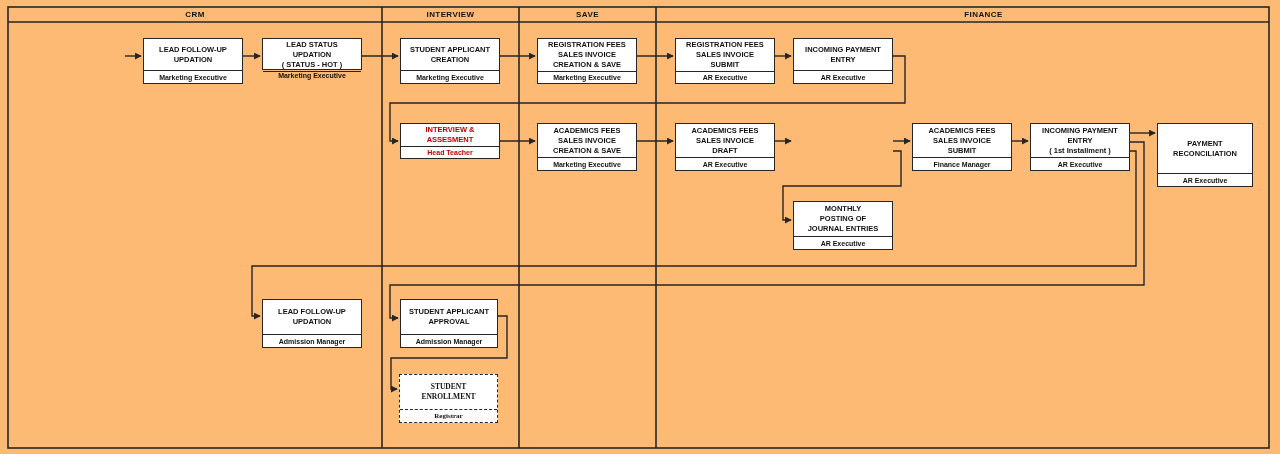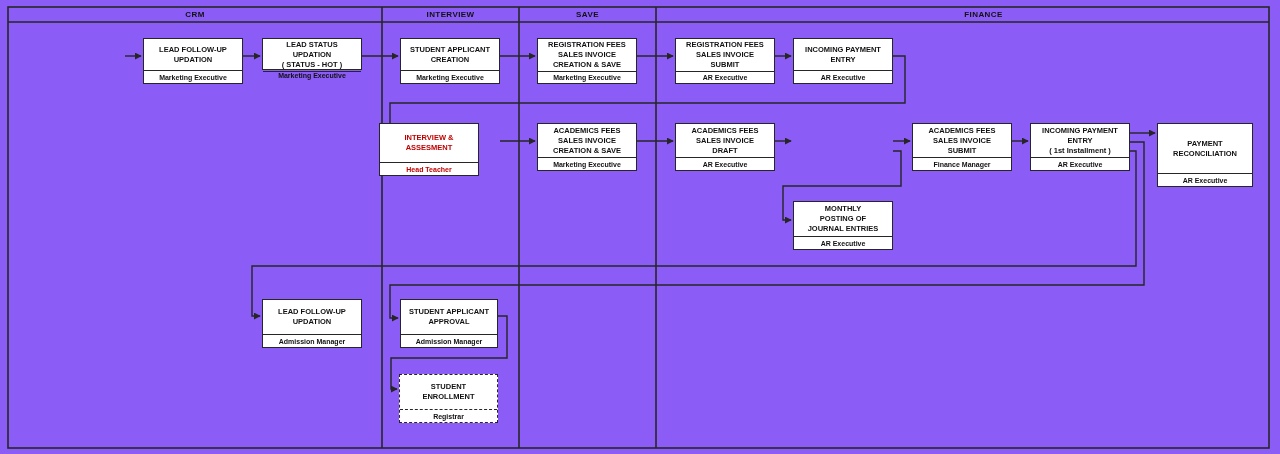--- a/index.html
+++ b/index.html
@@ -2,21 +2,21 @@
 <html><head>
 <meta charset="utf-8">
 <style>
   html, body {
     margin: 0; padding: 0;
     width: 1280px; height: 454px;
     background: #ffffff;
     font-family: "Liberation Sans", sans-serif;
     overflow: hidden;
   }
-  .stage { position: relative; width: 1280px; height: 454px; background:#8b5cf6; }
+  .stage { position: relative; width: 1280px; height: 454px; background:#fdba74; }
   .stage > svg { position: absolute; left: 0; top: 0; }
 
   .lane-header {
     position: absolute; top: 7px; height: 15px;
     display: flex; align-items: center; justify-content: center;
     font-size: 8px; font-weight: bold; color: #111;
     letter-spacing: 0.4px;
   }
 
   .node {
@@ -35,21 +35,21 @@
     font-size: 7.5px; font-weight: bold; line-height: 10px;
     padding: 1px 2px;
   }
   .node .role {
     height: 13px; box-sizing: border-box;
     border-top: 1.5px solid #262626;
     display: flex; align-items: center; justify-content: center;
     font-size: 7px; font-weight: bold;
   }
   .node.red { color: #c00000; }
-  .node.dashed { border-style: dashed; }
+  .node.dashed { border-style: dashed; font-family: Liberation Serif, serif; }
   .node.dashed .role { border-top-style: dashed; }
 </style>
 </head>
 <body>
 
 <div class="stage">
 
   <svg width="1280" height="454" viewBox="0 0 1280 454">
     <defs>
       <marker id="arrow" markerUnits="userSpaceOnUse" markerWidth="8" markerHeight="8" refX="6.2" refY="3.5" orient="auto">
@@ -125,21 +125,21 @@
 SALES INVOICE
 SUBMIT</div>
     <div class="role">AR Executive</div>
   </div>
   <div class="node" style="left:793px;top:38px;width:100px;height:46px">
     <div class="title">INCOMING PAYMENT
 ENTRY</div>
     <div class="role">AR Executive</div>
   </div>
 
-  <div class="node red" style="left:379px;top:123px;width:100px;height:53px">
+  <div class="node red" style="left:400px;top:123px;width:100px;height:36px">
     <div class="title">INTERVIEW &amp;
 ASSESMENT</div>
     <div class="role">Head Teacher</div>
   </div>
   <div class="node" style="left:537px;top:123px;width:100px;height:48px">
     <div class="title">ACADEMICS FEES
 SALES INVOICE
 CREATION &amp; SAVE</div>
     <div class="role">Marketing Executive</div>
   </div>

